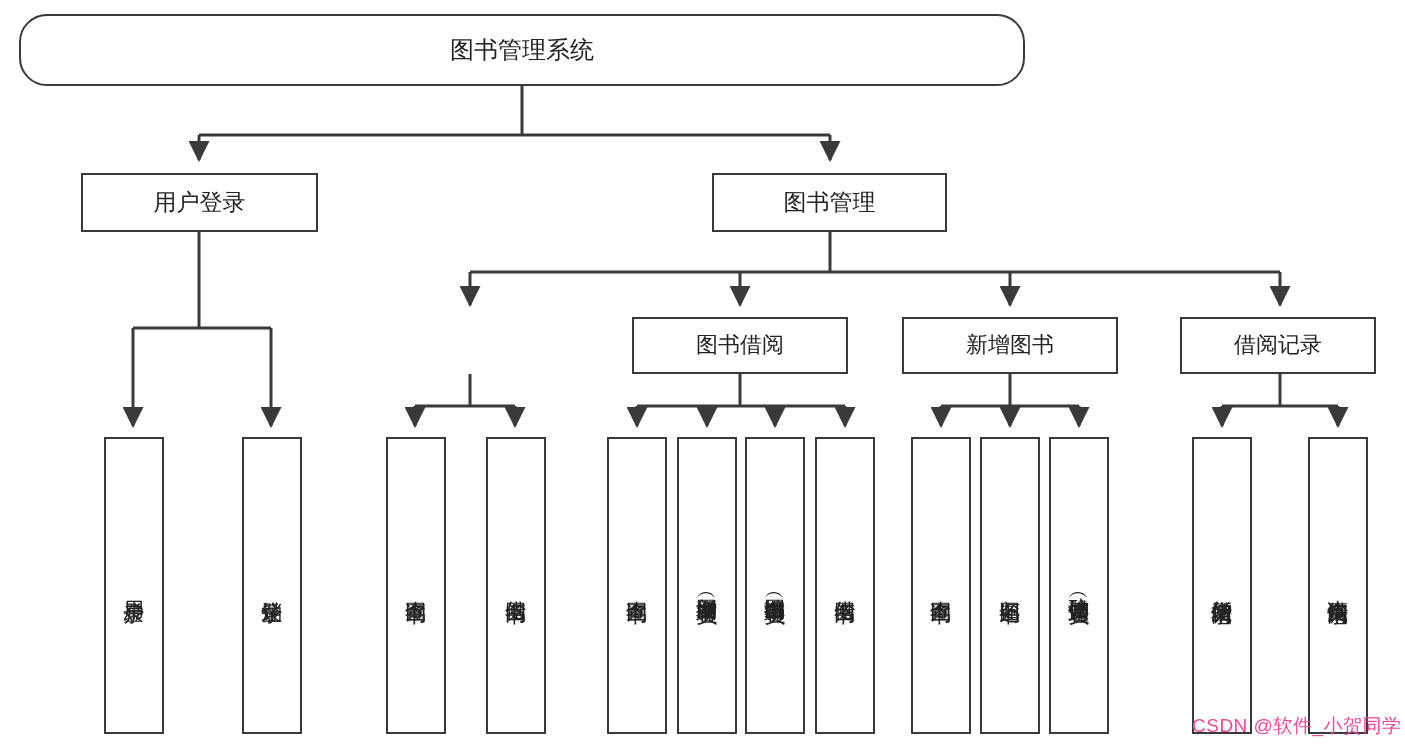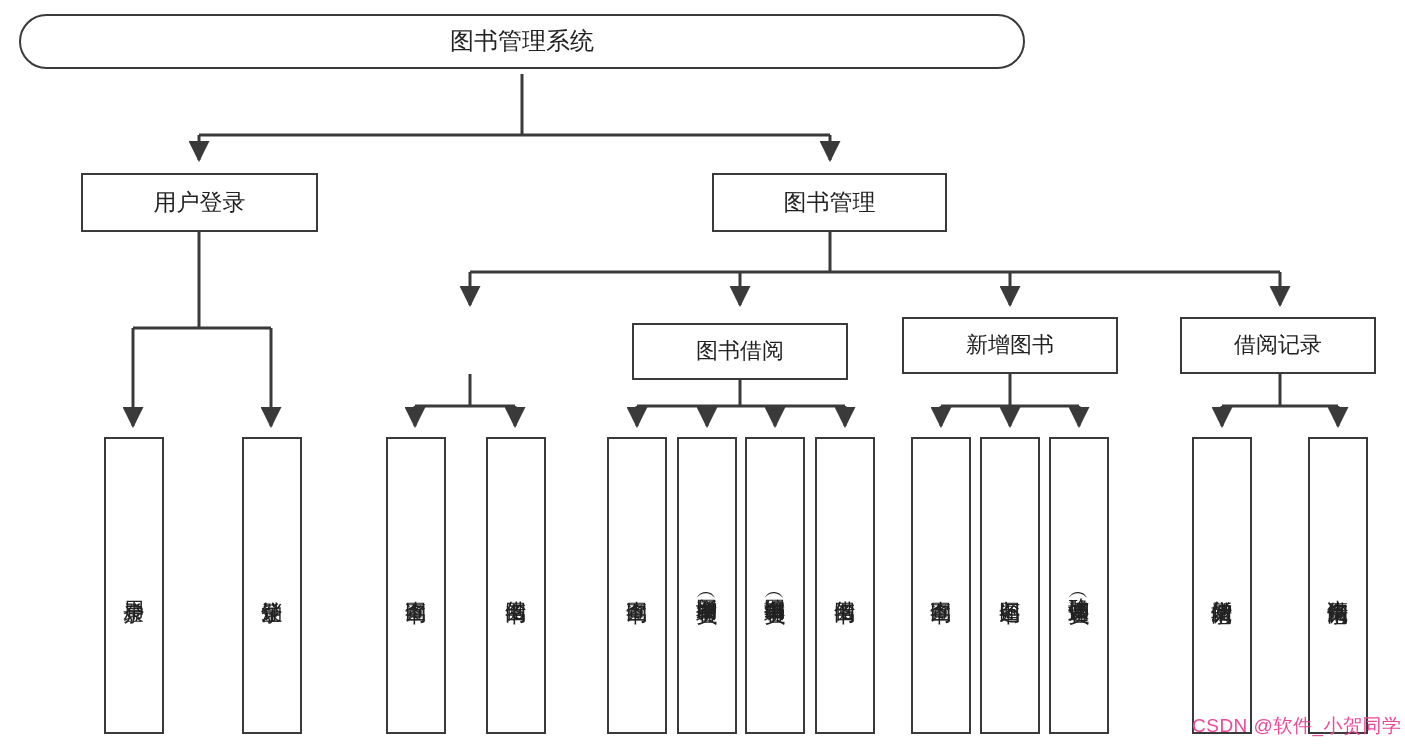--- a/index.html
+++ b/index.html
@@ -115,32 +115,32 @@
       <path d="M 1010 406 L 1010 426" marker-end="url(#arr)"></path>
       <path d="M 1079 406 L 1079 426" marker-end="url(#arr)"></path>
 
       <path d="M 1280 374 L 1280 406"></path>
       <path d="M 1222 406 L 1338 406"></path>
       <path d="M 1222 406 L 1222 426" marker-end="url(#arr)"></path>
       <path d="M 1338 406 L 1338 426" marker-end="url(#arr)"></path>
     </g>
   </svg>
 
-  <div class="node node-root" style="left:19px; top:14px; width:1006px; height:55px;border-radius:28px;">
+  <div class="node node-root" style="left:19px; top:14px; width:1006px; height:72px;border-radius:28px;">
     <span class="lbl">图书管理系统</span>
   </div>
 
   <div class="node node-l2" style="left:81px; top:173px; width:237px; height:59px;">
     <span class="lbl">用户登录</span>
   </div>
   <div class="node node-l2" style="left:712px; top:173px; width:235px; height:59px;align-items:center;">
     <span class="lbl">图书管理</span>
   </div>
 
-  <div class="node node-l3" style="left:632px; top:317px; width:216px; height:57px;margin-top:6px;">
+  <div class="node node-l3" style="left:632px; top:317px; width:216px; height:57px;">
     <span class="lbl">图书借阅</span>
   </div>
   <div class="node node-l3" style="left:902px; top:317px; width:216px; height:57px;">
     <span class="lbl">新增图书</span>
   </div>
   <div class="node node-l3" style="left:1156px; top:317px; width:196px; height:57px;margin-left:24px;">
     <span class="lbl">借阅记录</span>
   </div>
 
   <div class="node node-leaf" style="left:104px; top:437px; width:60px; height:297px;">

